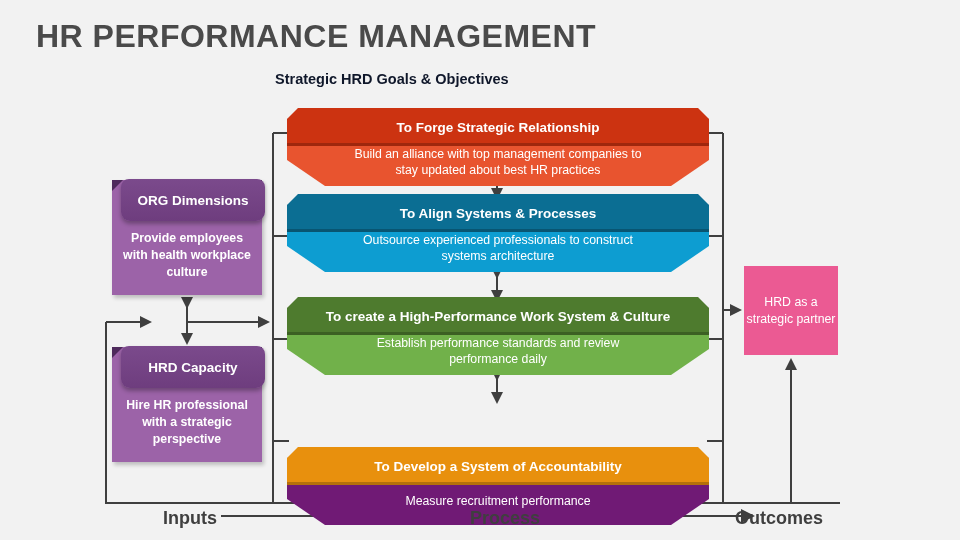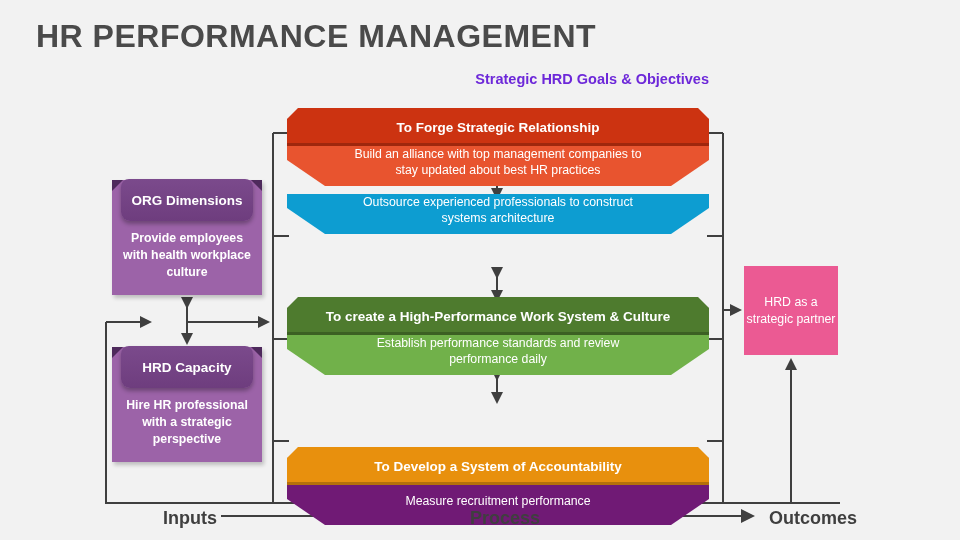--- a/index.html
+++ b/index.html
@@ -12,22 +12,22 @@
 
   
   #page-title{
     position:absolute; left:36px; top:18px;
     font-size:32px; font-weight:bold; letter-spacing:.5px;
     color:#4a4a4a; white-space:nowrap;
   }
 
   
   #goals-heading{
-    position:absolute; left:287px; top:71px; width:422px;
-    text-align:right; font-size:14.5px; font-weight:bold; color:#6d28d9;
+    position:absolute; left:275px; top:71px; width:422px;
+    text-align:left; font-size:14.5px; font-weight:bold; color:#0f172a;
   }
 
   
   .banner{ position:absolute; left:287px; width:422px; }
   .banner .bnr-head{
     position:relative; height:38px; width:100%;
     display:flex; align-items:center; justify-content:center;
     color:#ffffff; font-size:13.5px; font-weight:bold; text-align:center;
     clip-path: polygon(11px 0, calc(100% - 11px) 0, 100% 11px, 100% 100%, 0 100%, 0 11px);
     box-shadow:0 2px 3px rgba(0,0,0,.28);
@@ -44,21 +44,21 @@
     clip-path: polygon(0 0, 100% 0, 100% 14px, calc(100% - 38px) 100%, 38px 100%, 0 14px);
   }
 
   
   .card{ position:absolute; width:150px; }
   .card .card-box{
     position:relative; width:150px; background:#9c63a8;
     box-shadow:2px 3px 4px rgba(0,0,0,.22);
   }
   .card .card-tab{
-    position:absolute; left:9px; top:-1px; width:132px; height:42px;
+    position:absolute; left:9px; top:-1px; width:144px; height:42px;
     background:linear-gradient(180deg,#7b4a8c 0%,#6e3d7e 100%);
     border-radius:8px 8px 9px 9px;
     display:flex; align-items:center; justify-content:center;
     color:#ffffff; font-size:13.5px; font-weight:bold;
     box-shadow:0 3px 4px rgba(0,0,0,.3);
     z-index:3;
   }
   .card .fold-l, .card .fold-r{
     position:absolute; top:0; width:11px; height:11px; z-index:2;
     background:#4e2a5c;
@@ -139,20 +139,21 @@
     <path d="M540,516 L753,516" marker-end="url(#ah)"></path>
   </g>
 </svg>
 
 <div class="banner" id="banner-0" style="top:108px;">
   <div class="bnr-head" style="background:#cc3311;">To Forge Strategic Relationship</div>
   <div class="bnr-body" style="background:#e8542f;">Build an alliance with top management companies to stay updated about best HR practices</div>
 </div>
 
 <div class="banner" id="banner-1" style="top:194px;">
+  <div class="bnr-head" style="background:#0b6e93;">To Align Systems &amp; Processes</div>
   <div class="bnr-body" style="background:#0d9dd1;">Outsource experienced professionals to construct systems architecture</div>
 </div>
 
 <div class="banner" id="banner-2" style="top:297px;">
   <div class="bnr-head" style="background:#4e7b2e;">To create a High-Performance Work System &amp; Culture</div>
   <div class="bnr-body" style="background:#71b14a;">Establish performance standards and review performance daily</div>
 </div>
 
 <div class="banner" id="banner-3" style="top:399px;">
   <div class="bnr-head" style="background:#e8900d;margin-top:48px;">To Develop a System of Accountability</div>
@@ -176,13 +177,13 @@
     <div class="card-text">Hire HR professional with a strategic perspective</div>
   </div>
 </div>
 
 <div id="outcome-box">
   <span>HRD as a strategic partner</span>
 </div>
 
 <div class="bot-label" style="left:163px;">Inputs</div>
 <div class="bot-label" style="left:470px;">Process</div>
-<div class="bot-label" style="left:769px;">Outcomes</div>
+<div class="bot-label" style="left:735px;">Outcomes</div>
 
 </body></html>

